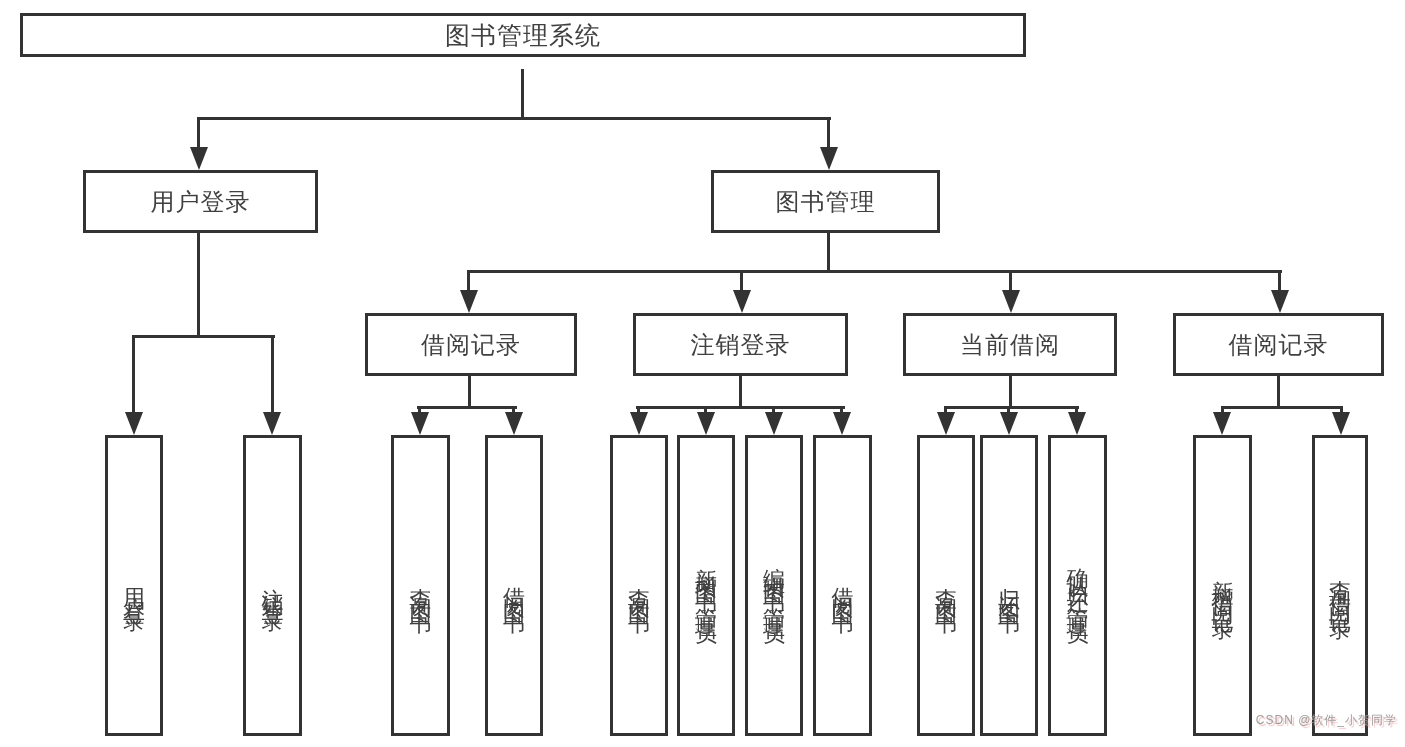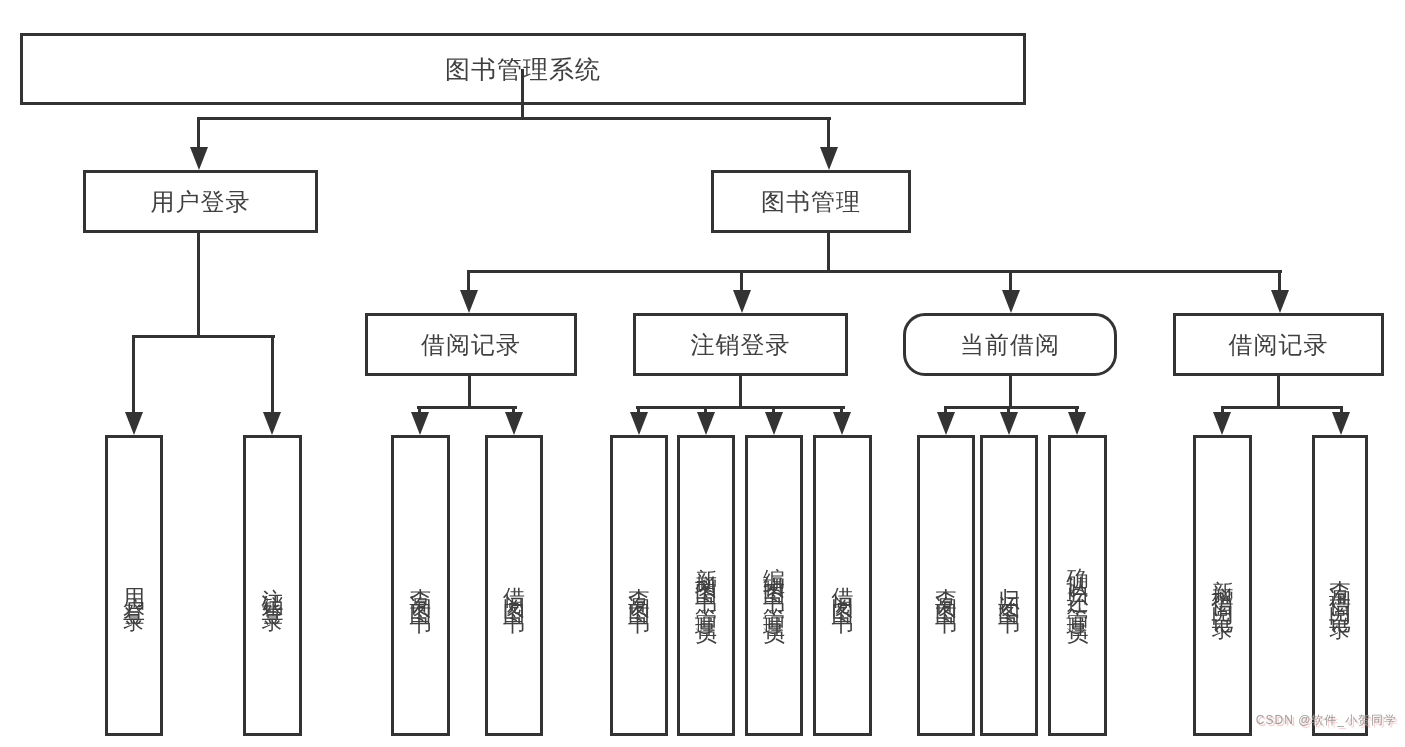--- a/index.html
+++ b/index.html
@@ -28,26 +28,26 @@
   .leaf{top:435px; height:301px;}
   .leaf .vtext{
     writing-mode:vertical-lr;
     text-orientation:mixed;
     font-size:22px;
     letter-spacing:8px;
     line-height:1;
     white-space:nowrap;
   }
   
-  .b-root{left:20px; top:13px; width:1006px; height:72px;margin-top:20px;}
+  .b-root{left:20px; top:13px; width:1006px; height:44px;}
   .b-n1{left:83px;  top:170px; width:235px; height:63px;}
-  .b-n2{left:711px; top:170px; width:200px; height:63px;}
+  .b-n2{left:711px; top:170px; width:229px; height:63px;}
   .b-m1{left:365px;  top:313px; width:212px; height:63px;}
   .b-m2{left:633px;  top:313px; width:215px; height:63px;}
-  .b-m3{left:903px;  top:313px; width:214px; height:63px;border-radius:22px;}
+  .b-m3{left:903px;  top:313px; width:214px; height:63px;}
   .b-m4{left:1173px; top:313px; width:211px; height:63px;}
   .b-f1{left:105px;  width:58px;}
   .b-f2{left:243px;  width:59px;}
   .b-f3{left:391px;  width:59px;}
   .b-f4{left:485px;  width:58px;}
   .b-f5{left:610px;  width:58px;}
   .b-f6{left:677px;  width:58px;}
   .b-f7{left:745px;  width:58px;}
   .b-f8{left:813px;  width:59px;}
   .b-f9{left:917px;  width:58px;}

